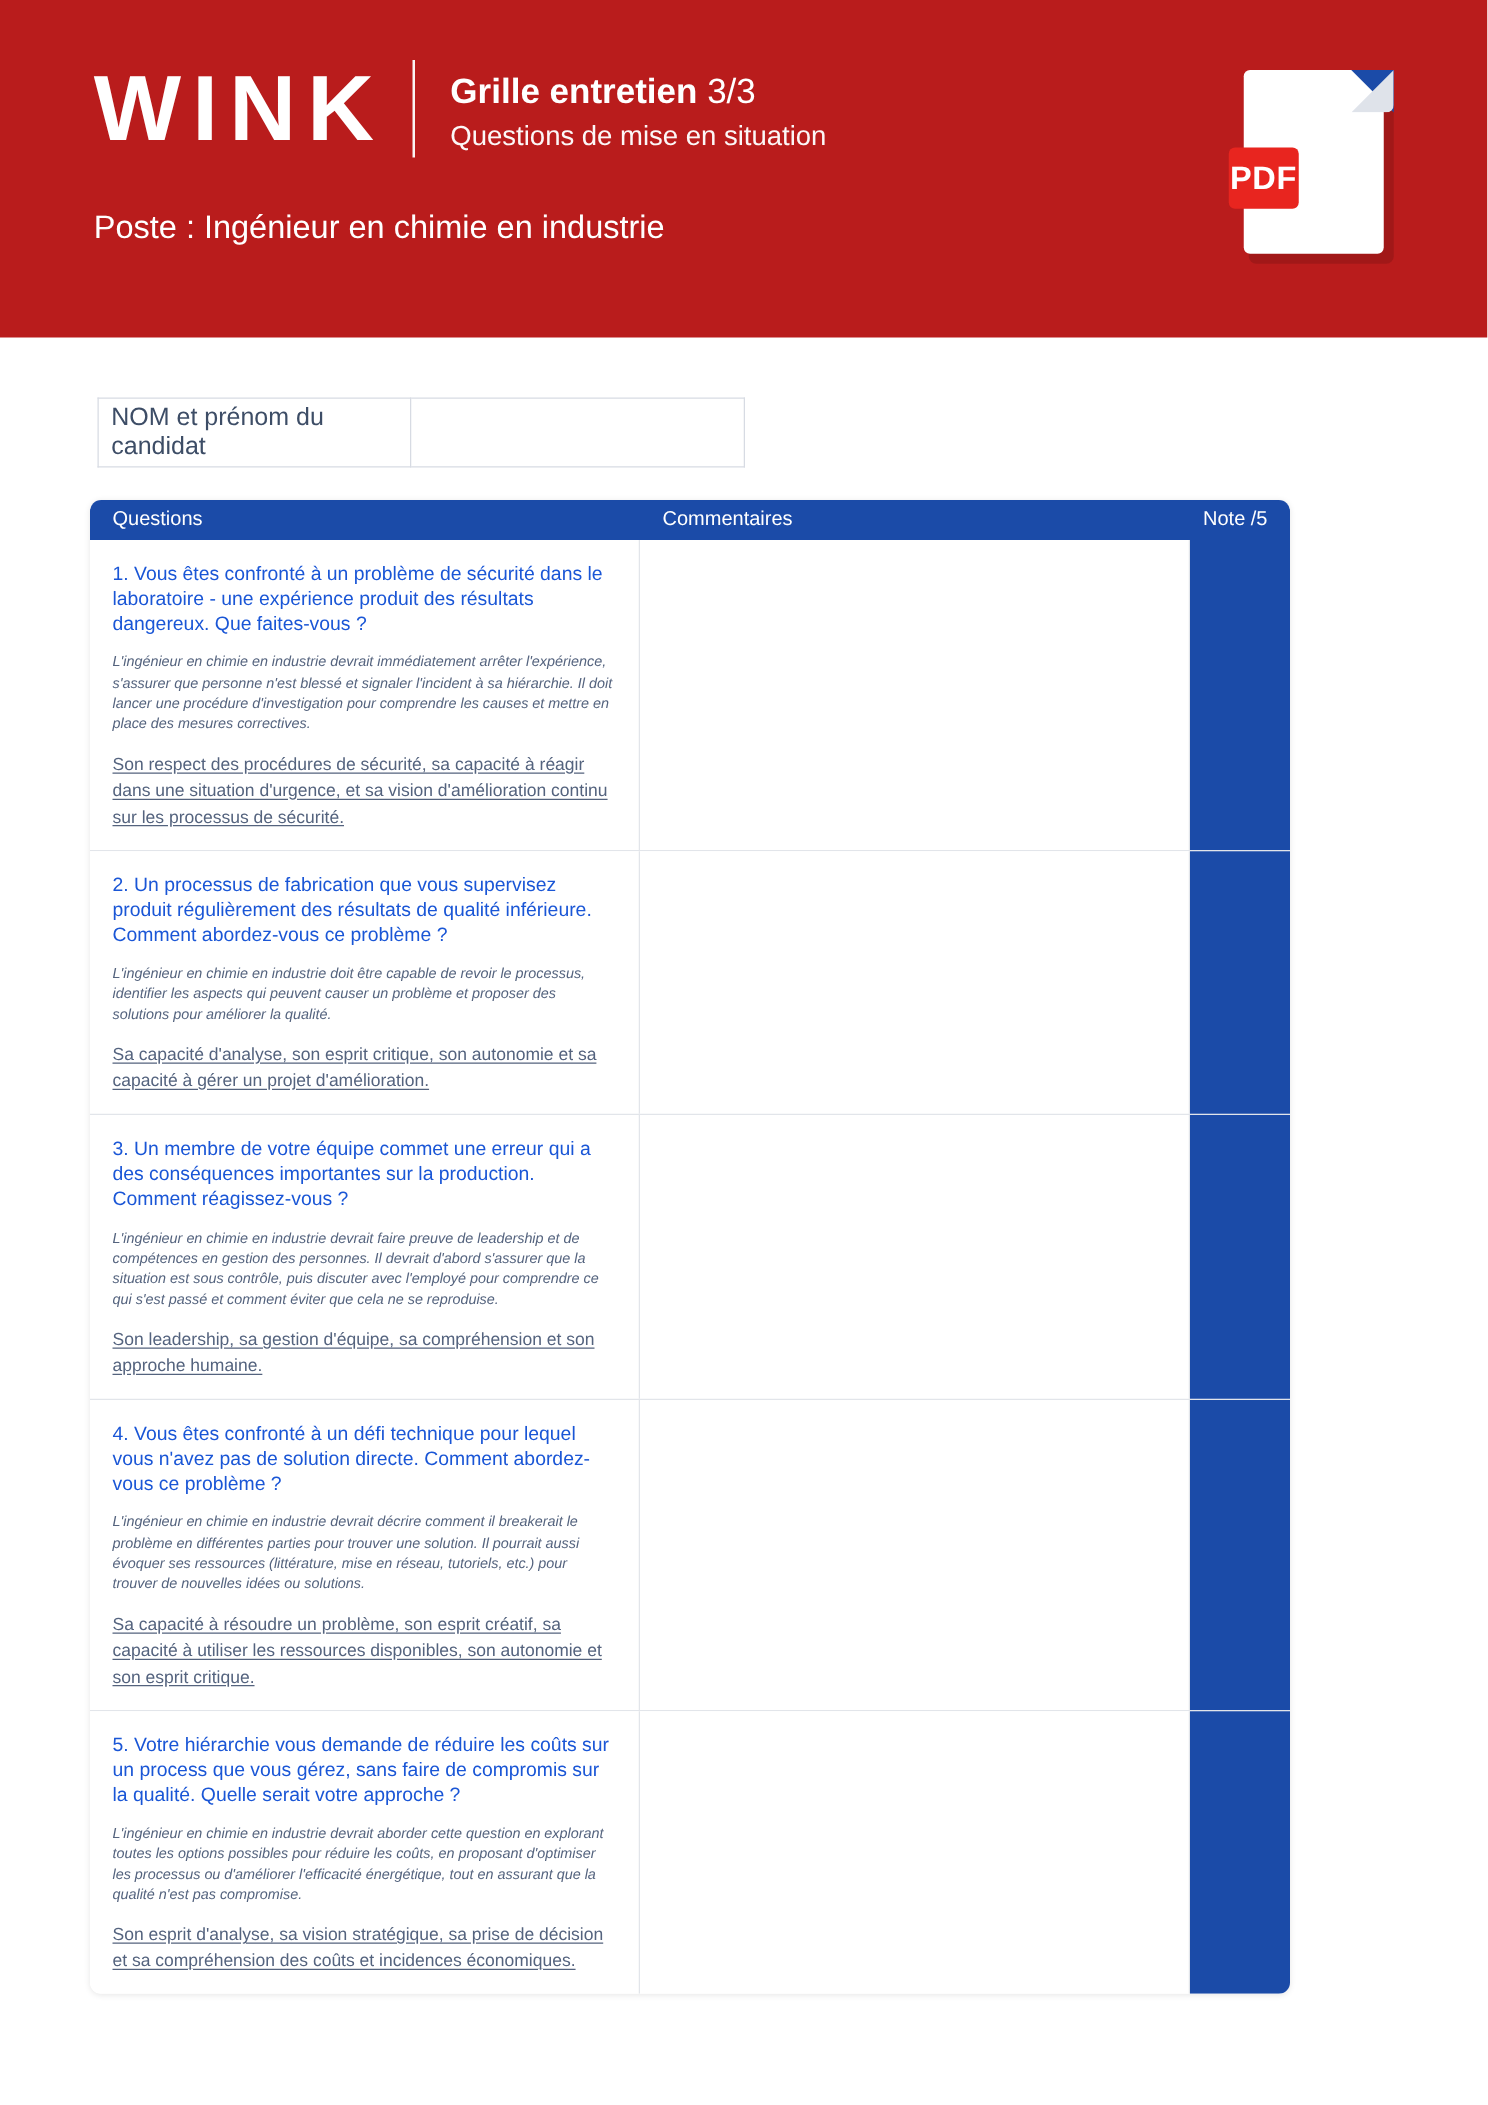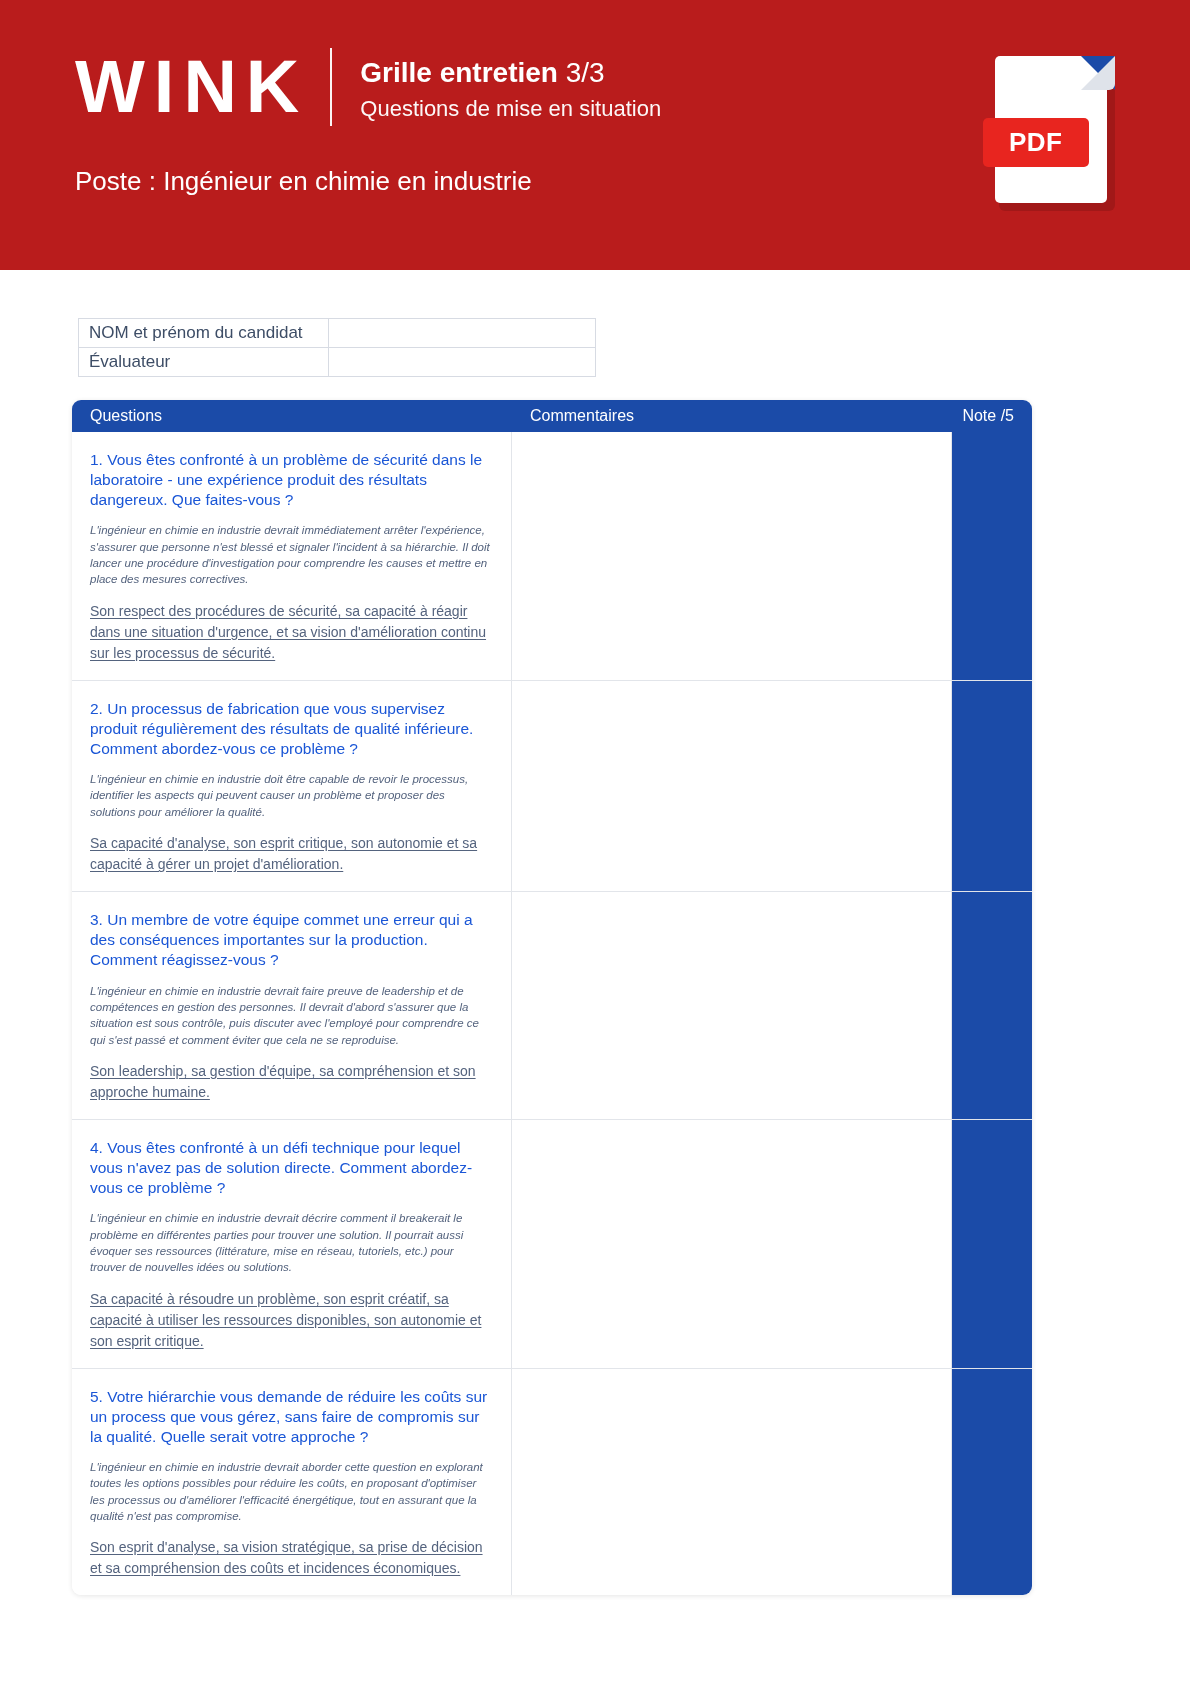--- a/index.html
+++ b/index.html
@@ -124,37 +124,37 @@
     transform: scaleX(-1);
   }
   .pdf-badge {
     position: absolute;
     left: -12px;
     top: 62px;
     background: #e8251f;
     color: #ffffff;
     font-size: 26px;
     font-weight: bold;
-    padding: 9px 26px;
+    padding: 9px 1px;
     border-radius: 5px;
     letter-spacing: .5px;
   }
 
   
   .info-table {
     position: absolute;
     left: 78px;
     top: 318px;
     border-collapse: collapse;
     width: 518px;
   }
   .info-table td {
     border: 1px solid #d7dbe3;
     height: 26px;
-    font-size: 17px;
+    font-size: 20px;
     color: #3d4d66;
     padding: 4px 10px;
     box-sizing: border-box;
   }
   .info-label {
     width: 250px;
   }
   .info-value {
     width: 268px;
   }
@@ -256,24 +256,20 @@
     <div class="pdf-badge">PDF</div>
   </div>
 </div>
 
 <table class="info-table">
   <tbody>
       <tr>
     <td class="info-label">NOM et prénom du candidat</td>
     <td class="info-value"></td>
   </tr>
-  <tr>
-    <td class="info-label">Évaluateur</td>
-    <td class="info-value"></td>
-  </tr>
 </tbody>
   </table>
 
 <div class="grid">
   <div class="grid-head">
     <div class="col-q">Questions</div>
     <div class="col-c">Commentaires</div>
     <div class="col-n">Note /5</div>
   </div>
 

